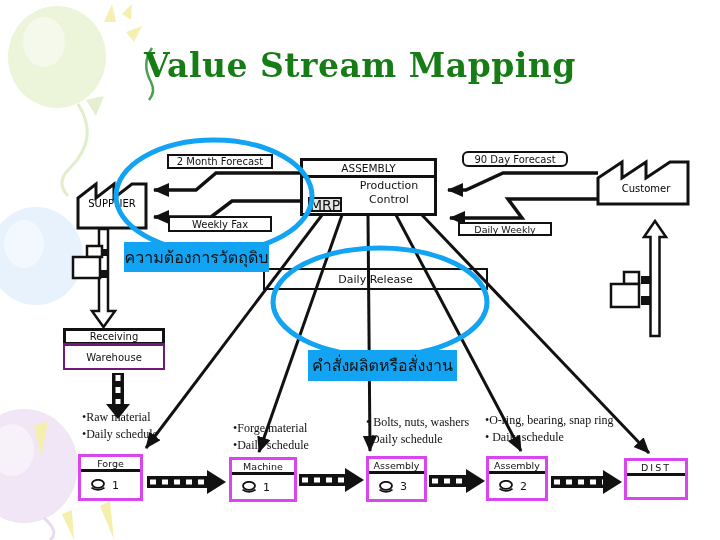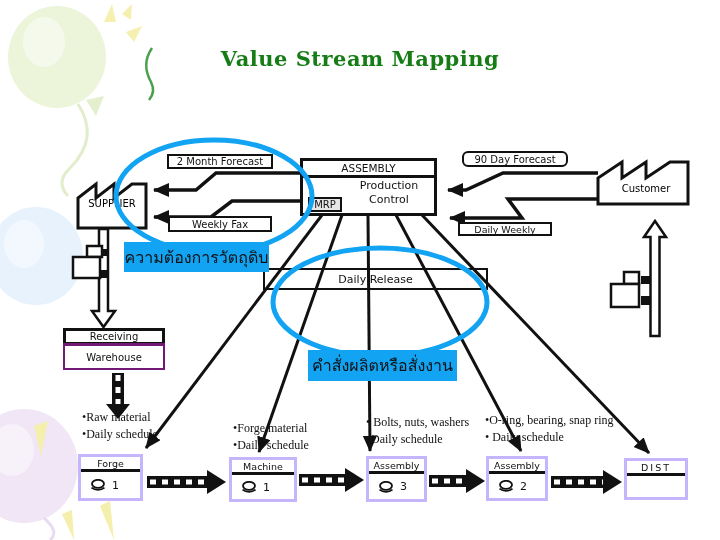--- a/index.html
+++ b/index.html
@@ -6,48 +6,48 @@
   html,body { background:#ffffff; }
   .slide {
     position:relative; width:720px; height:540px; background:#ffffff;
     overflow:hidden; font-family:"DejaVu Sans", sans-serif; color:#111;
   }
   svg { display:block; }
   .layer { position:absolute; left:0; top:0; width:720px; height:540px; }
   .z0{z-index:0;} .z1{z-index:1;} .z3{z-index:3;}
   .title {
     position:absolute; top:46px; left:0; width:720px; text-align:center;
-    font-family:"DejaVu Serif", serif; font-weight:600; font-size:21px;
+    font-family:"DejaVu Serif", serif; font-weight:600; font-size:33px;
     color:#167d16; letter-spacing:.5px; z-index:2;
   }
   .abs { position:absolute; z-index:2; }
   .wbox {
     background:#fff; border:3px solid #111; display:flex;
     align-items:center; justify-content:center; font-size:10px; white-space:nowrap;
   }
   .thinbox { border-width:2px; }
   .transparent { background:transparent; }
   
   .pcblock { background:#fff; border:3px solid #111; }
   .pcblock .hdr { height:17px; border-bottom:3px solid #111; display:flex; align-items:center; justify-content:center; font-size:10.5px; }
   .pcblock .body { position:relative; height:35px; }
   .pcblock .mrp {
     position:absolute; left:5px; bottom:1px; width:34px; height:15px;
-    border:2px solid #111; font-size:10px; display:flex; align-items:center; justify-content:center; background:#e5e5e5;
+    border:2px solid #111; font-size:14px; display:flex; align-items:center; justify-content:center; background:#e5e5e5;
   }
   .pcblock .pctext {
     position:absolute; left:40px; top:1px; width:92px; text-align:center;
     font-size:11px; line-height:1.25;
   }
   
   .recv { z-index:2; }
   .recv .cell1 { width:102px; height:17px; border:3px solid #111; background:#fff; display:flex; align-items:center; justify-content:center; font-size:10px; }
   .recv .cell2 { width:102px; height:27px; border:2px solid #701a75; border-top-width:3px; margin-top:-2px; background:#fff; display:flex; align-items:center; justify-content:center; font-size:10px; }
   
-  .proc { background:#fff; border:3px solid #c4b5fd; display:flex; flex-direction:column; }
+  .proc { background:#fff; border:3px solid #d946ef; display:flex; flex-direction:column; }
   .proc .phdr { height:15px; border-bottom:3px solid #111; display:flex; align-items:center; justify-content:center; font-size:9.5px; white-space:nowrap; }
   .proc .pbody { flex:1; display:flex; align-items:center; gap:5px; padding-left:9px; font-size:11px; }
   
   .note { position:absolute; z-index:2; font-family:"Liberation Serif", serif; font-size:12px; line-height:1.45; white-space:nowrap; }
   .note .indent { padding-left:5px; }
   
   .hl {
     position:absolute; z-index:4; background:#12a3f2; color:#111;
     display:flex; align-items:center; justify-content:center;
     font-size:16px; white-space:nowrap; font-family:"DejaVu Sans", sans-serif;

